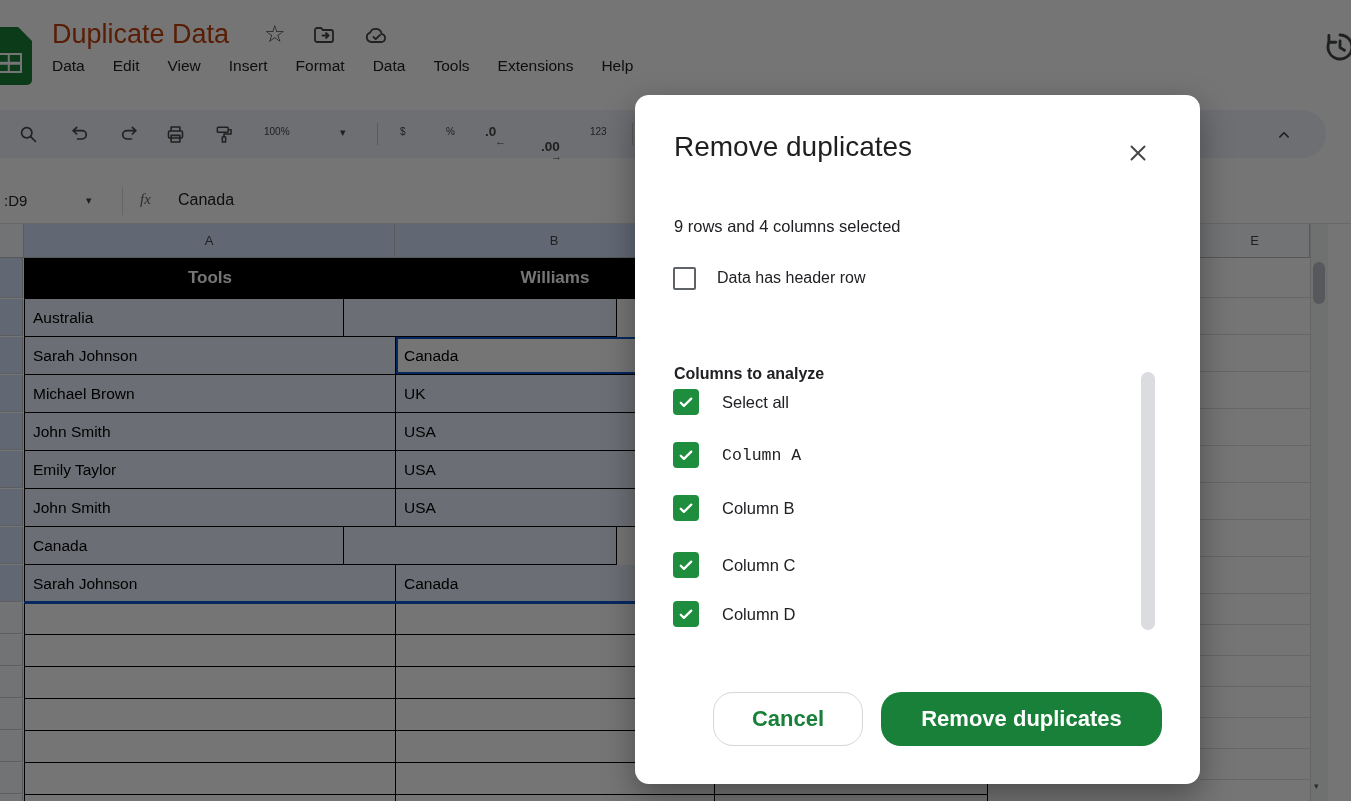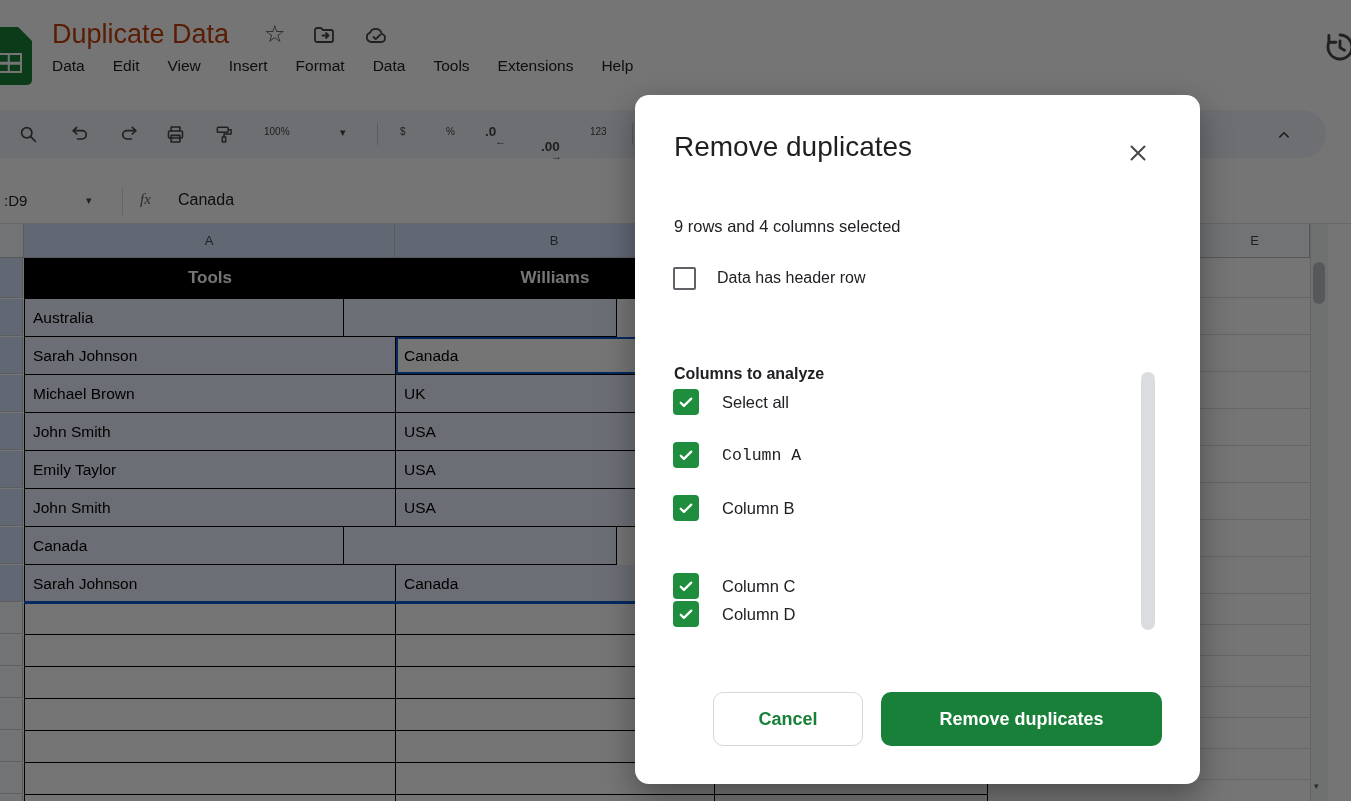--- a/index.html
+++ b/index.html
@@ -75,22 +75,22 @@
   .dlg-title { left:39px; top:36px; font-size:28px; color:#1f1f1f; }
   .dlg-close { left:490px; top:45px; width:26px; height:26px; color:#444746; cursor:pointer; }
   .dlg-sub { left:39px; top:122px; font-size:16.5px; color:#202124; }
   .hdr-check { left:38px; top:172px; width:23px; height:23px; border:2px solid #5f6368; border-radius:2px; background:#fff; }
   .hdr-check-label { left:82px; top:174px; font-size:16px; color:#202124; }
   .dlg-heading { left:39px; top:244px; font-size:16px; font-weight:bold; color:#202124;margin-top:26px; }
   .dlg-item { left:38px; height:26px; display:flex; align-items:center; gap:23px; }
   .cbx { width:26px; height:26px; border-radius:4px; background:#1e8e3e; display:flex; align-items:center; justify-content:center; }
   .cb-label { font-size:16.5px; color:#202124; }
   .dlg-scroll { left:506px; top:277px; width:14px; height:258px; background:#dadce0; border-radius:7px; }
-  .btn { top:597px; height:54px; border-radius:10px; display:flex; align-items:center; justify-content:center;
-         font-size:18px; font-weight:bold; cursor:pointer; }
+  .btn { top:597px; height:54px; border-radius:20px; display:flex; align-items:center; justify-content:center;
+         font-size:22px; font-weight:bold; cursor:pointer; }
   .btn-cancel { left:78px; width:150px; background:#fff; border:1px solid #d5d7da; color:#188038; }
   .btn-primary { left:246px; width:281px; background:#188038; color:#fff; }
 </style>
 </head>
 <body>
 
 <div id="topbar" class="abs">
   <div class="abs logo">
       <div class="logo-grid"></div>
     </div>
@@ -361,21 +361,21 @@
     <span class="cb-label">Column A</span>
   </div>
   <div class="abs dlg-item" style="top:400px;justify-content:flex-end;">
     <span class="cbx">
       <svg width="18" height="18" viewBox="0 0 24 24" fill="none" stroke="#fff" stroke-width="3" stroke-linecap="round" stroke-linejoin="round">
           <path d="M5 13l4.2 4.2L19 7.5"></path>
         </svg>
     </span>
     <span class="cb-label">Column B</span>
   </div>
-  <div class="abs dlg-item" style="top:478px;">
+  <div class="abs dlg-item" style="top:457px;">
     <span class="cbx">
       <svg width="18" height="18" viewBox="0 0 24 24" fill="none" stroke="#fff" stroke-width="3" stroke-linecap="round" stroke-linejoin="round">
           <path d="M5 13l4.2 4.2L19 7.5"></path>
         </svg>
     </span>
     <span class="cb-label">Column C</span>
   </div>
   <div class="abs dlg-item" style="top:506px;">
     <span class="cbx">
       <svg width="18" height="18" viewBox="0 0 24 24" fill="none" stroke="#fff" stroke-width="3" stroke-linecap="round" stroke-linejoin="round">

